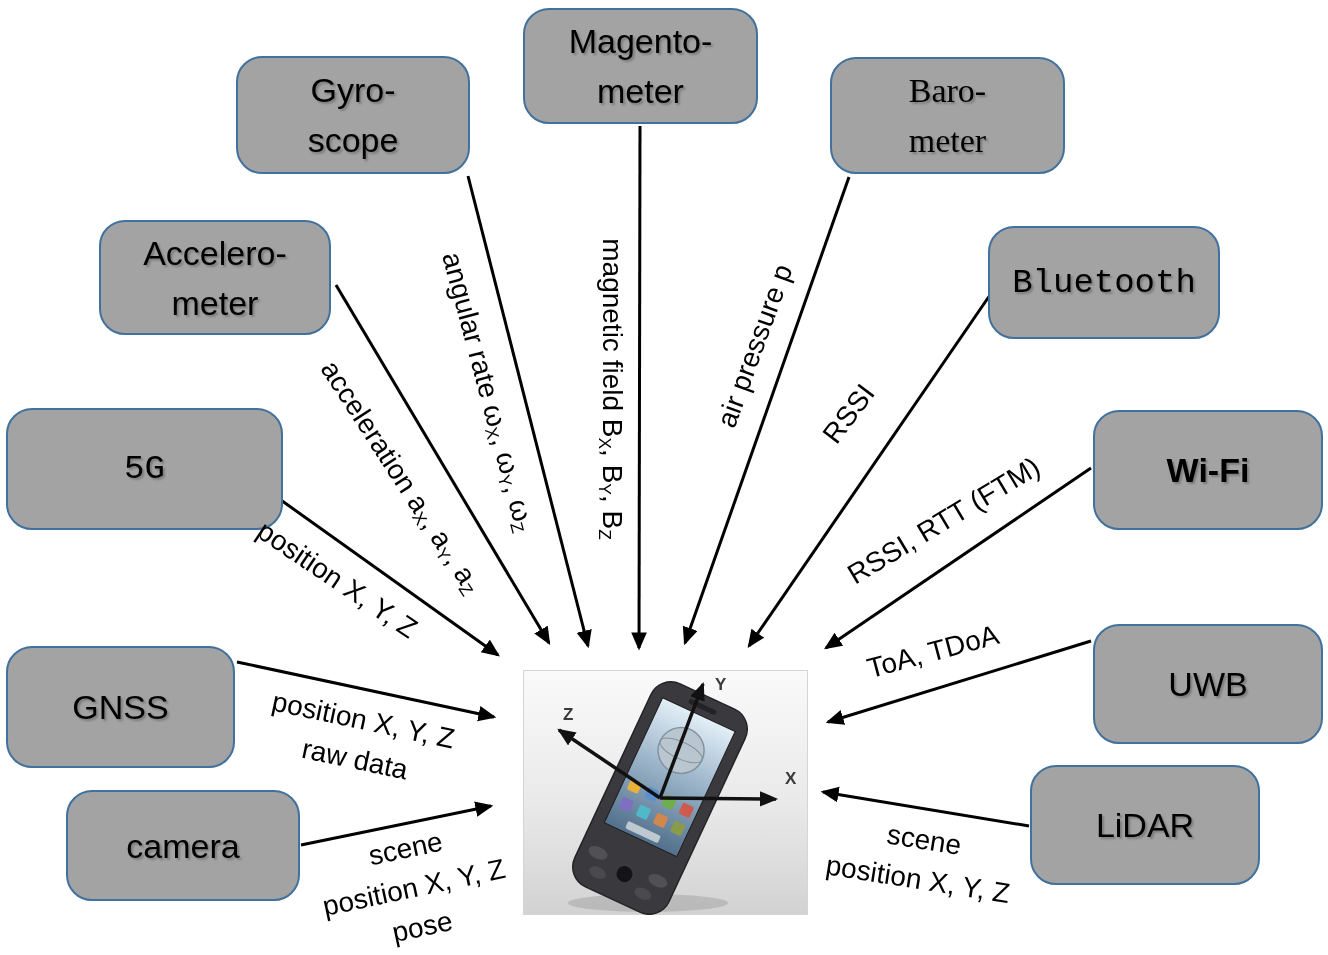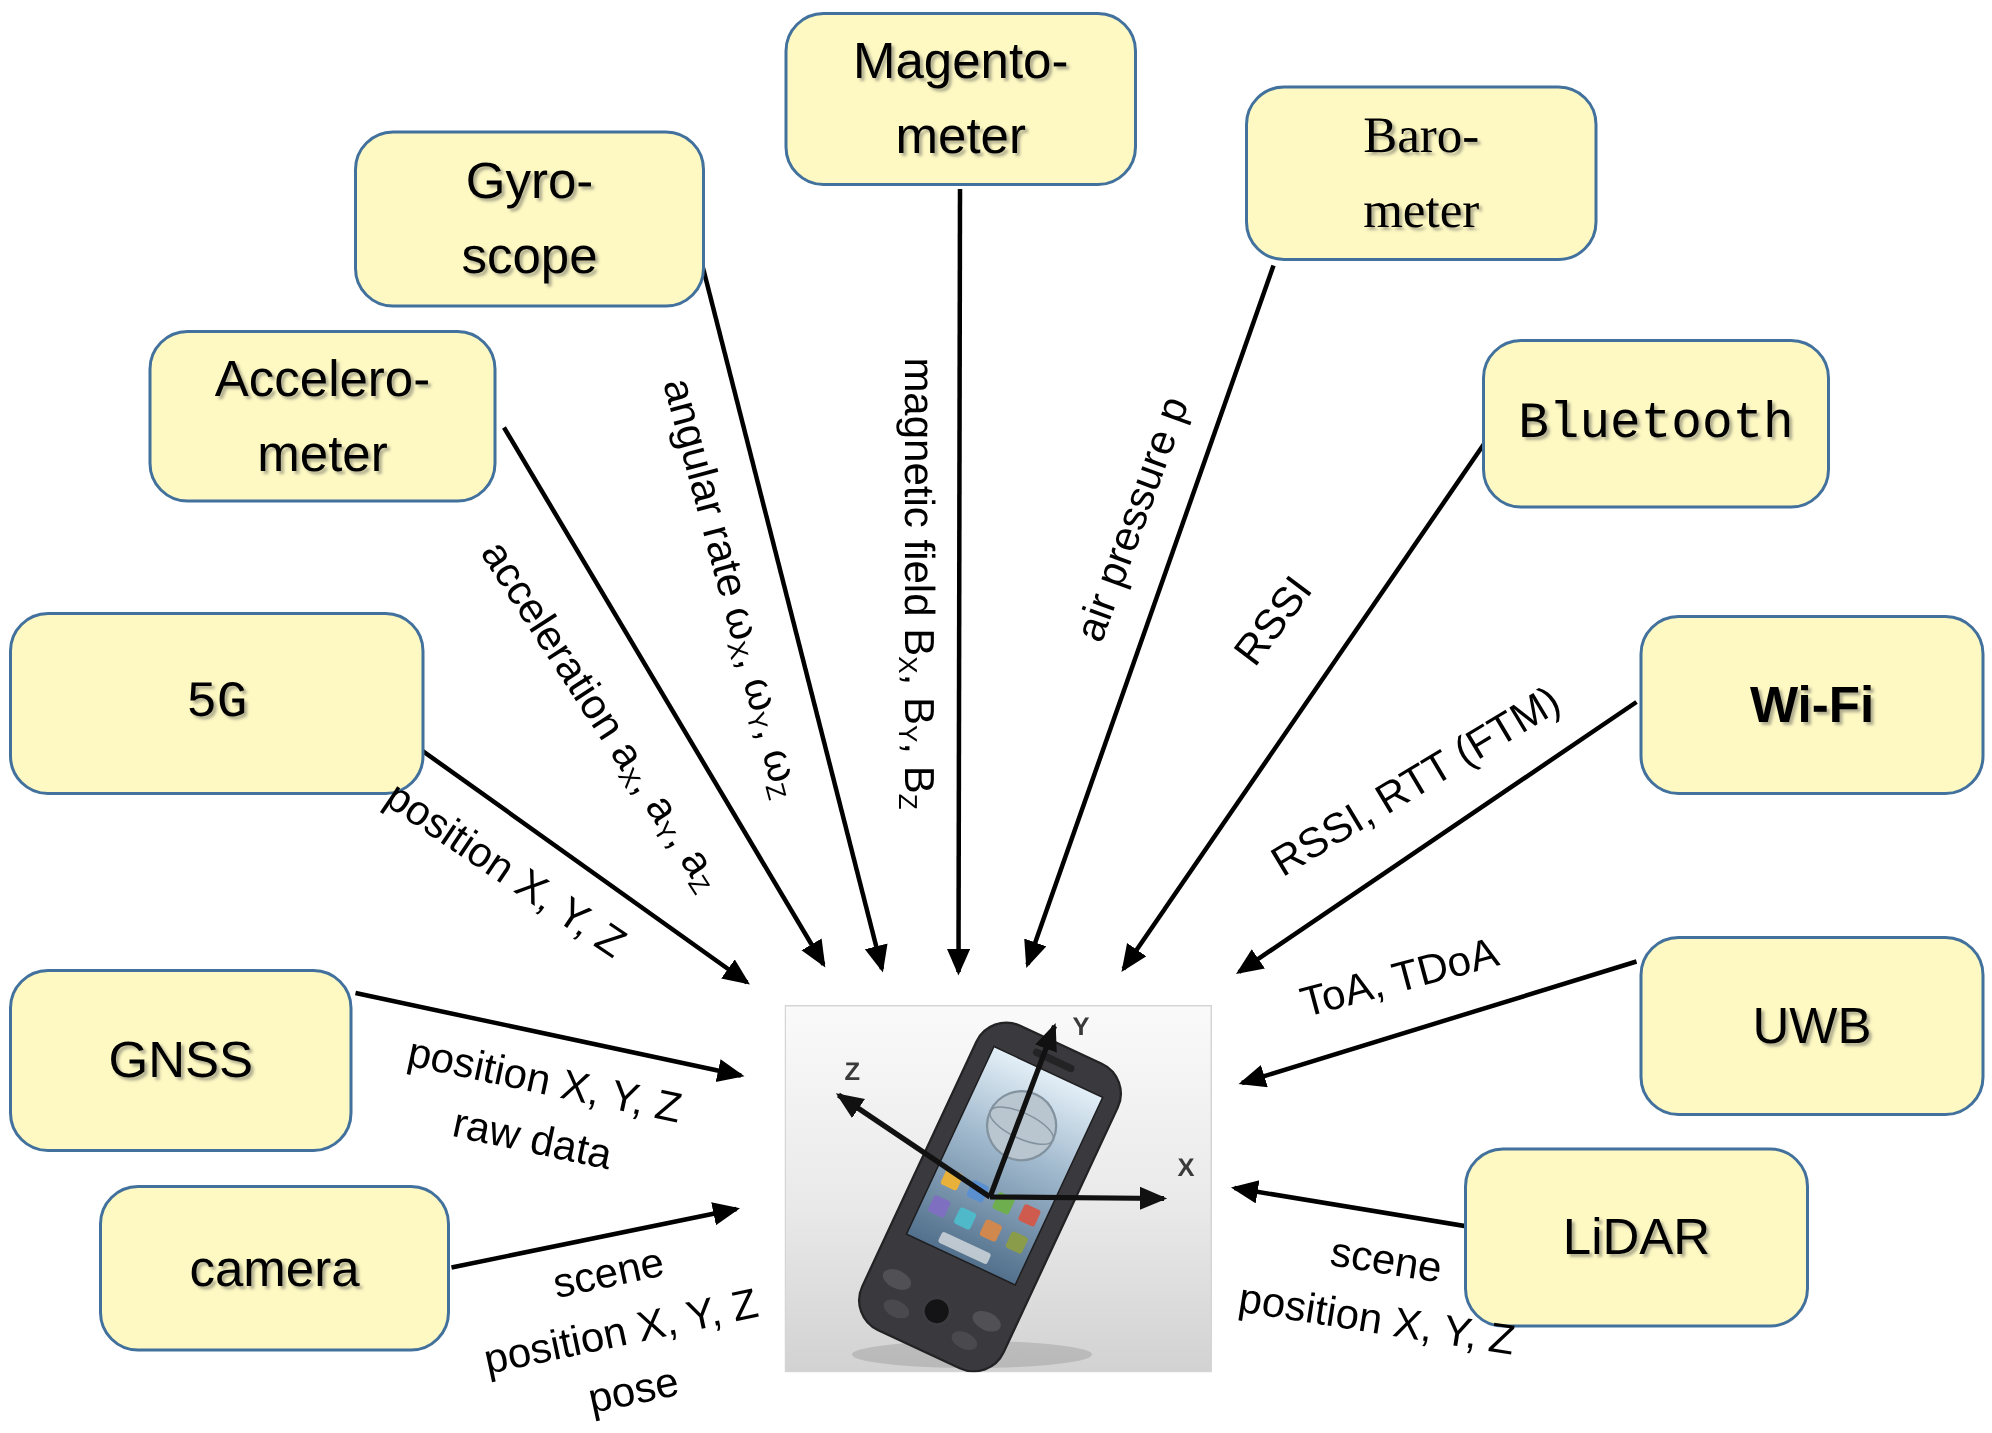--- a/index.html
+++ b/index.html
@@ -3,21 +3,21 @@
 <meta charset="utf-8">
 <style>
   html,body{margin:0;padding:0;}
   body{
     width:1328px;height:955px;position:relative;background:#ffffff;
     font-family:"Liberation Sans", sans-serif;overflow:hidden;
   }
   .stage{position:absolute;inset:0;width:1328px;height:955px;}
   .node{
     position:absolute;
-    background:#fef9c3;
+    background:#a3a3a3;
     border:2.5px solid #41719c;
     border-radius:26px;
     display:flex;flex-direction:column;align-items:center;justify-content:center;
     color:#000;font-size:34px;line-height:50px;text-align:center;
     text-shadow:2px 2px 2px rgba(80,80,80,0.45);
     box-sizing:border-box;
   }
   .nl{display:block;white-space:nowrap;}
   .edge-label{
     position:absolute;color:#000;font-size:28px;line-height:40px;
@@ -50,21 +50,21 @@
     <line class="arrow" x1="237" y1="662" x2="494" y2="717" marker-end="url(#ah)"></line>
     <line class="arrow" x1="1091" y1="641" x2="828" y2="722" marker-end="url(#ah)"></line>
     <line class="arrow" x1="301" y1="845" x2="491" y2="806" marker-end="url(#ah)"></line>
     <line class="arrow" x1="1029" y1="826" x2="823" y2="792" marker-end="url(#ah)"></line>
   </svg>
 
   <div class="node" style="left:523px;top:8px;width:235px;height:116px;">
     <span class="nl">Magento-</span>
     <span class="nl">meter</span>
   </div>
-  <div class="node" style="left:236px;top:56px;width:234px;height:118px;margin-top:31px;">
+  <div class="node" style="left:236px;top:56px;width:234px;height:118px;">
     <span class="nl">Gyro-</span>
     <span class="nl">scope</span>
   </div>
   <div class="node" style="left:830px;top:57px;width:235px;height:117px;font-family:Liberation Serif, serif;">
     <span class="nl">Baro-</span>
     <span class="nl">meter</span>
   </div>
   <div class="node" style="left:99px;top:220px;width:232px;height:115px;">
     <span class="nl">Accelero-</span>
     <span class="nl">meter</span>
@@ -80,21 +80,21 @@
   </div>
   <div class="node" style="left:6px;top:598px;width:229px;height:122px;margin-top:48px;">
     <span class="nl">GNSS</span>
   </div>
   <div class="node" style="left:1093px;top:583px;width:230px;height:120px;margin-top:41px;">
     <span class="nl">UWB</span>
   </div>
   <div class="node" style="left:66px;top:790px;width:234px;height:111px;">
     <span class="nl">camera</span>
   </div>
-  <div class="node" style="left:976px;top:765px;width:230px;height:120px;">
+  <div class="node" style="left:1030px;top:765px;width:230px;height:120px;">
     <span class="nl">LiDAR</span>
   </div>
 
   <div class="edge-label" style="left:488px;top:392px;transform:translate(-50%,-50%) rotate(75deg);">angular rate ω<sub>X</sub>, ω<sub>Y</sub>, ω<sub>Z</sub></div>
   <div class="edge-label" style="left:612px;top:389px;transform:translate(-50%,-50%) rotate(90deg);">magnetic field B<sub>X</sub>, B<sub>Y</sub>, B<sub>Z</sub></div>
   <div class="edge-label" style="left:755px;top:346px;transform:translate(-50%,-50%) rotate(-70deg);">air pressure p</div>
   <div class="edge-label" style="left:401px;top:477px;transform:translate(-50%,-50%) rotate(57deg);">acceleration a<sub>X</sub>, a<sub>Y</sub>, a<sub>Z</sub></div>
   <div class="edge-label" style="left:849px;top:414px;transform:translate(-50%,-50%) rotate(-53deg);">RSSI</div>
   <div class="edge-label" style="left:337px;top:580px;transform:translate(-50%,-50%) rotate(34deg);">position X, Y, Z</div>
   <div class="edge-label" style="left:944px;top:521px;transform:translate(-50%,-50%) rotate(-31deg);">RSSI, RTT (FTM)</div>

